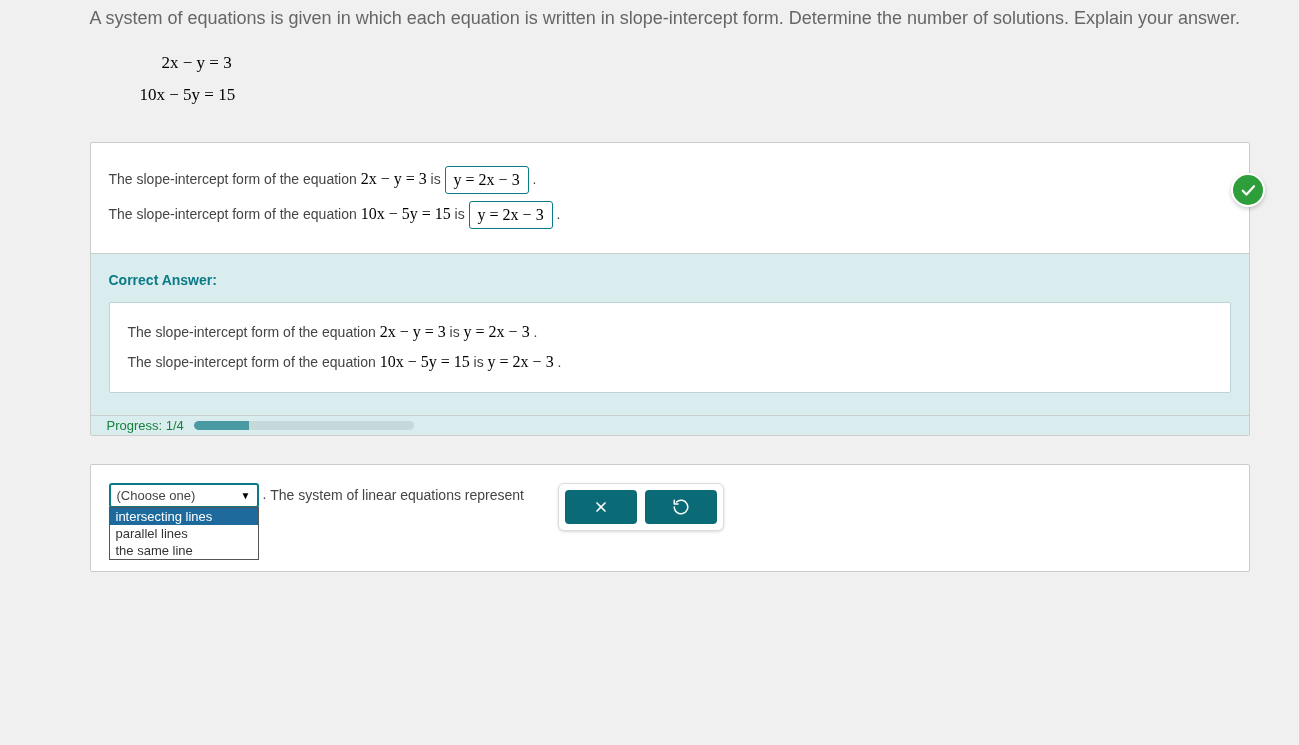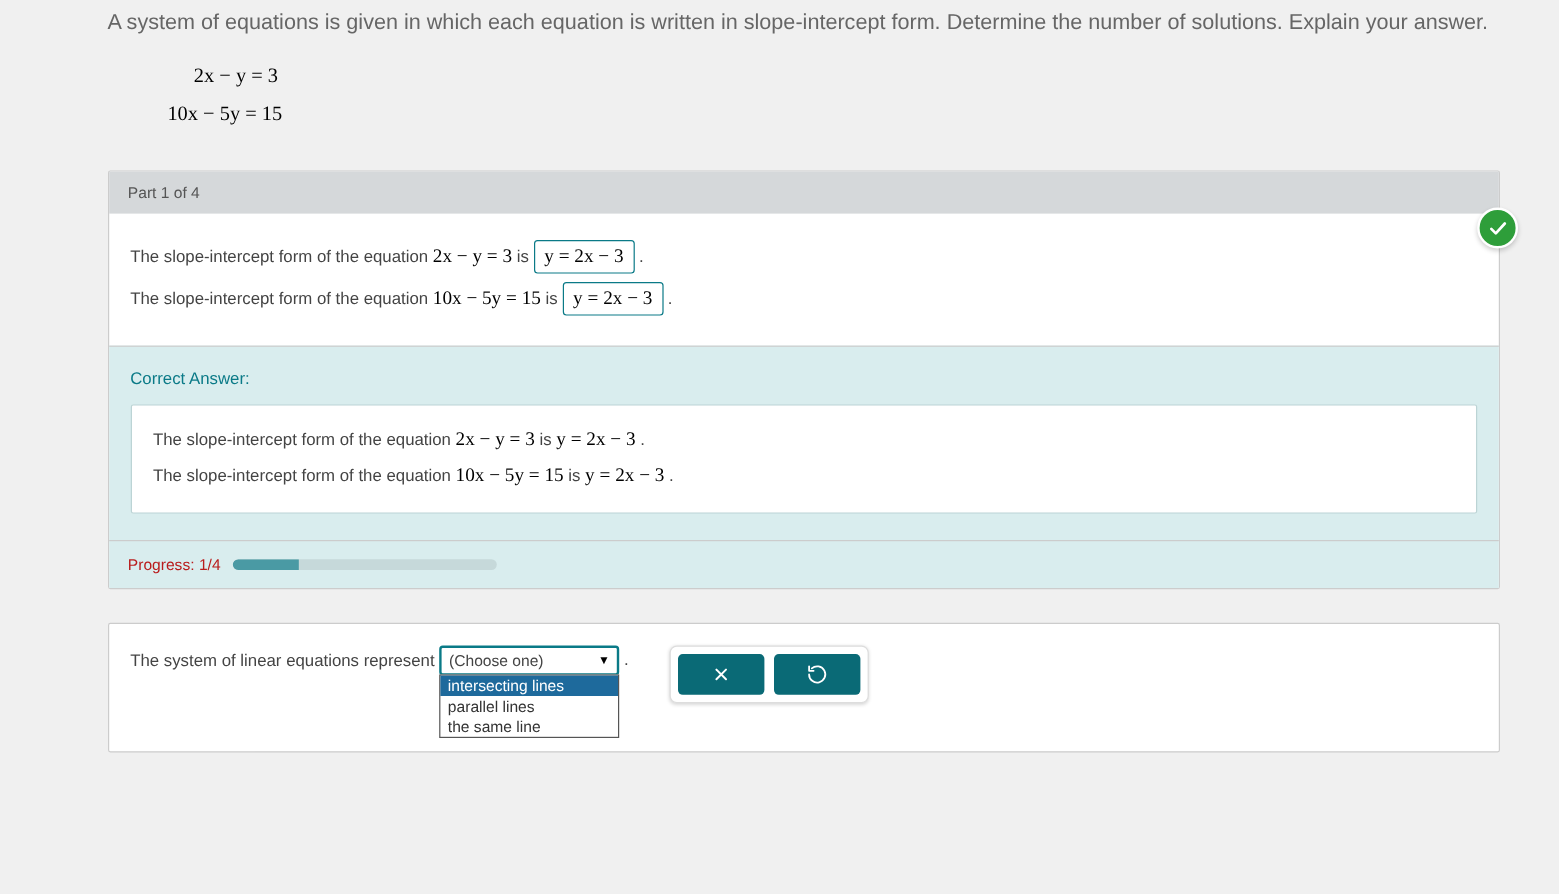--- a/index.html
+++ b/index.html
@@ -63,39 +63,39 @@
     line-height: 1.4;
     vertical-align: middle;
   }
   .correct-answer-block {
     background: #d9edee;
     border-top: 1px solid #ccc;
     padding: 18px 18px 22px 18px;
   }
   .correct-title {
     color: #0a7a87;
-    font-weight: normal;
+    font-weight: bold;
     font-size: 14px;
     margin-bottom: 14px;
   }
   .correct-inner {
     background: #fff;
     border: 1px solid #bcd4d5;
     border-radius: 2px;
     padding: 14px 18px;
     color: #444;
     font-size: 14px;
     line-height: 1.9;
   }
   .progress-bar-block {
     background: #d9edee;
     border-top: 1px solid #ccc;
-    padding: 12px 16px;
-    font-size: 13px;
-    color: #b91c1c;
+    padding: 2px 16px;
+    font-size: 13px;
+    color: #15803d;
     display: flex;
     align-items: center;
     gap: 10px;
   }
   .progress-track {
     width: 220px;
     height: 9px;
     background: #c6d9da;
     border-radius: 5px;
     overflow: hidden;
@@ -201,21 +201,20 @@
     <div class="eq-row" style="padding-left:22px;">2x − y  = 3</div>
     <div class="eq-row">10x − 5y  = 15</div>
   </div>
 
   <div class="card">
     <div class="check-badge">
       <svg viewBox="0 0 24 24" fill="none" stroke="#fff" stroke-width="3" stroke-linecap="round" stroke-linejoin="round">
           <polyline points="5 13 10 18 20 7"></polyline>
         </svg>
     </div>
-    <div class="part-header">Part 1 of 4</div>
     <div class="part-body">
       <div>
         <span>The slope-intercept form of the equation </span>
         <span class="math">2x − y = 3</span>
         <span> is </span>
         <span class="answer-box">y  =  2x  −  3</span>
         <span>.</span>
       </div>
       <div>
         <span>The slope-intercept form of the equation </span>
@@ -249,35 +248,35 @@
     <div class="progress-bar-block">
       <span>Progress: 1/4</span>
       <div class="progress-track">
         <div class="progress-fill" style="width:25%"></div>
       </div>
     </div>
   </div>
 
   <div class="card">
     <div class="part2-body">
-      <span style="padding-top:4px;">The system of linear equations represent</span>
       <span style="padding-top:0;">
         <span class="dropdown-wrap">
           <div class="dropdown-select">
             <span>(Choose one)</span>
             <span class="dropdown-caret">▼</span>
           </div>
           <div class="dropdown-options">
             <div class="opt highlight">intersecting lines</div>
             <div class="opt">parallel lines</div>
             <div class="opt">the same line</div>
           </div>
         </span>
         <span>.</span>
       </span>
+      <span style="padding-top:4px;">The system of linear equations represent</span>
 
       <span class="action-pill">
         <button class="action-btn">
           <svg width="16" height="16" viewBox="0 0 24 24" fill="none" stroke="#fff" stroke-width="2.5" stroke-linecap="round">
               <line x1="6" y1="6" x2="18" y2="18"></line>
               <line x1="18" y1="6" x2="6" y2="18"></line>
             </svg>
         </button>
         <button class="action-btn">
           <svg width="18" height="18" viewBox="0 0 24 24" fill="none" stroke="#fff" stroke-width="2" stroke-linecap="round" stroke-linejoin="round">

